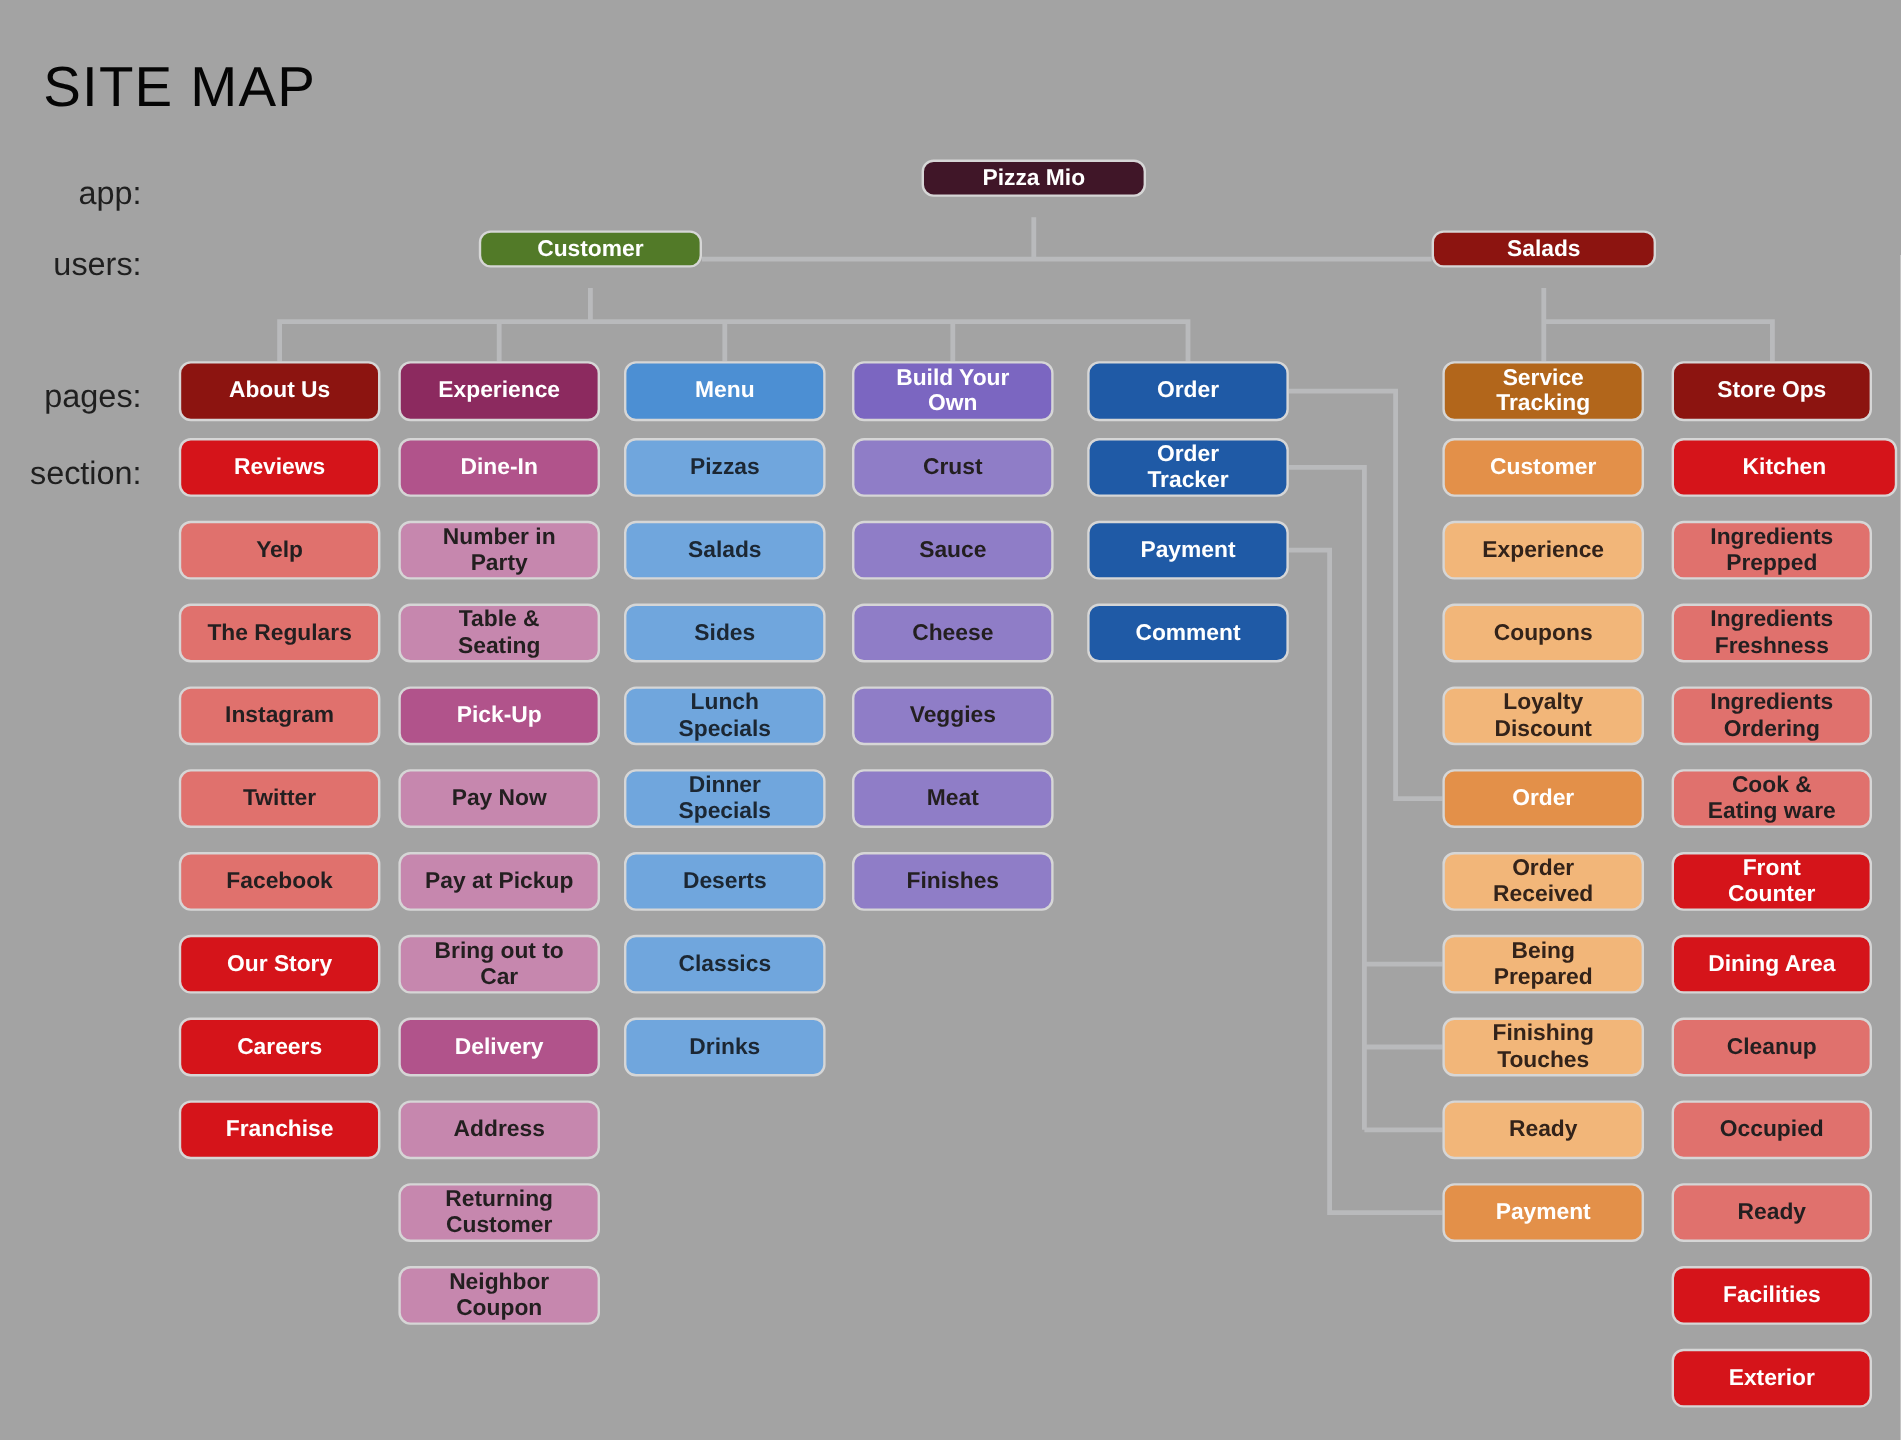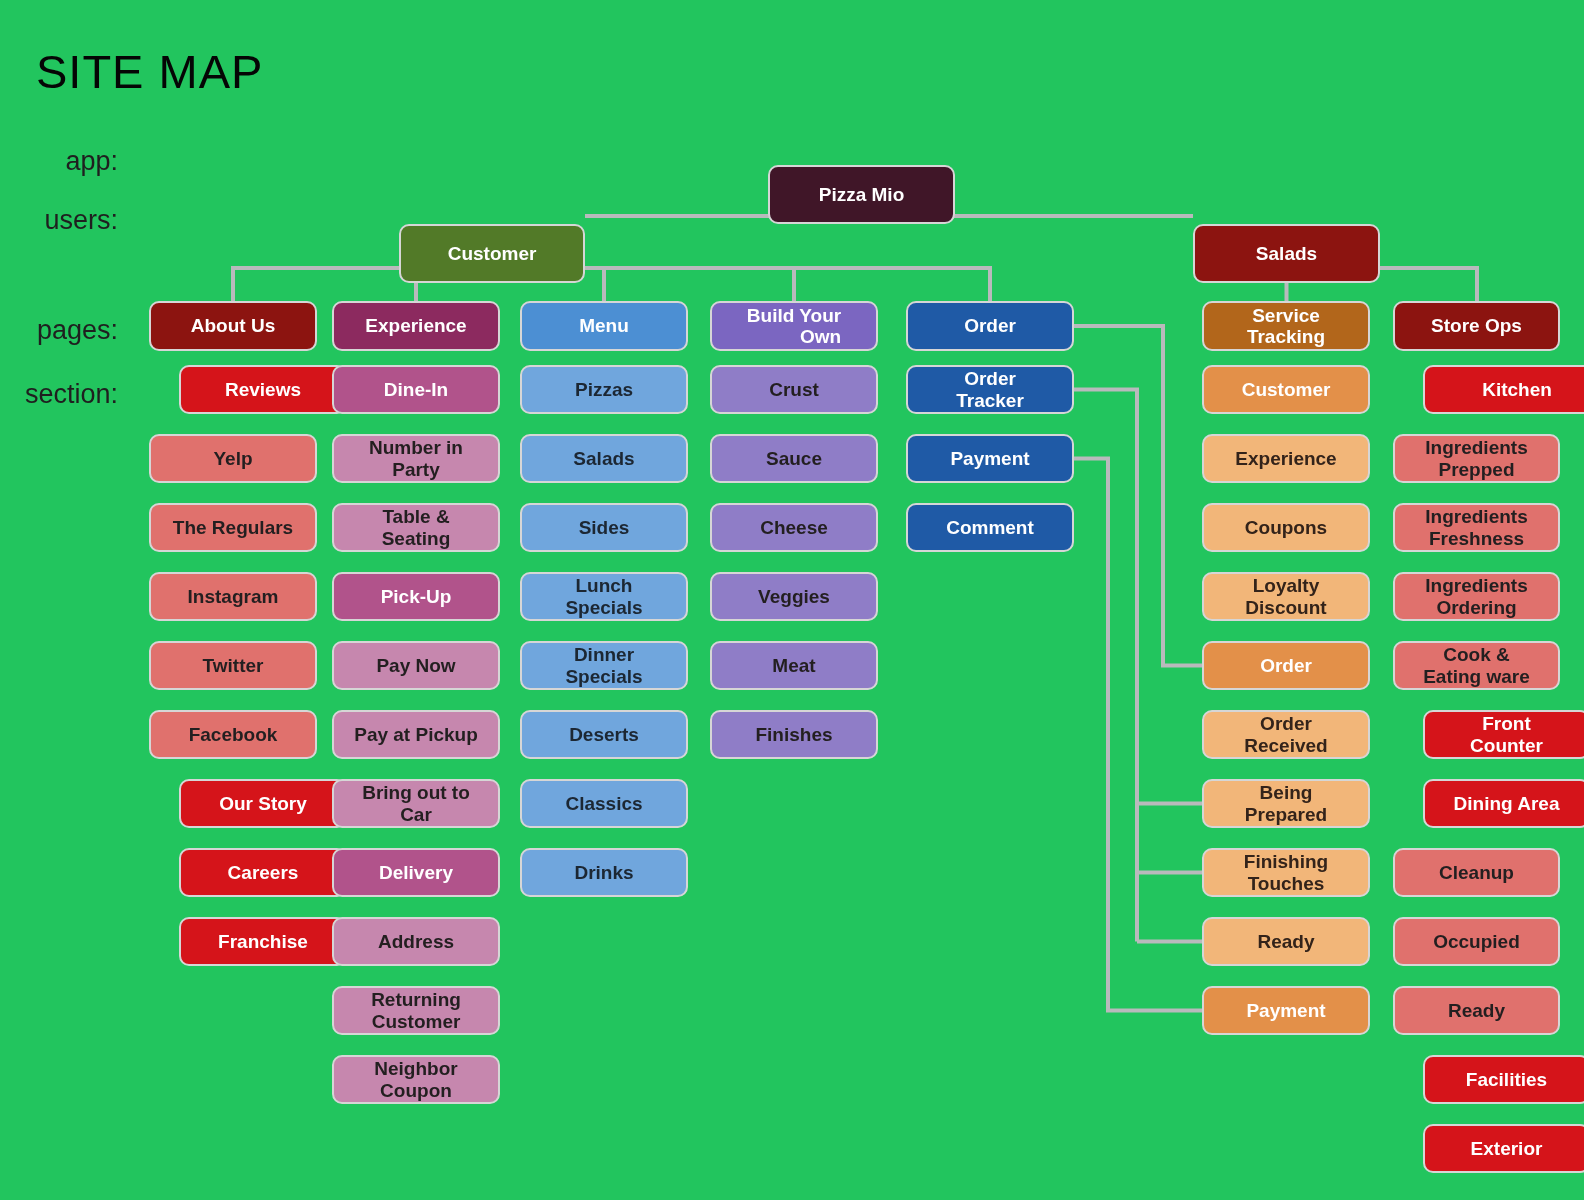--- a/index.html
+++ b/index.html
@@ -25,41 +25,41 @@
     display:flex;align-items:center;justify-content:center;
     text-align:center;white-space:pre-line;
     font-size:19px;font-weight:700;line-height:1.12;
     border-radius:10px;border:2px solid #d6d6d6;
     padding:2px 8px;z-index:1;
   }
   .col{position:absolute;top:301px;width:168px;}
   .col .box{position:relative;width:168px;}
   .col .page{height:50px;margin-bottom:14px;}
   .col .sec{height:49px;margin-bottom:20px;}
-  .top{height:59px;margin-top:32px;}
+  .top{height:31px;}
 </style>
 <style>[data-style="darkplum"]{background:#401628;color:#ffffff;}
 [data-style="green"]{background:#527a28;color:#ffffff;}
 [data-style="storered"]{background:#8c1410;color:#ffffff;}
-[data-style="red"]{background:#d5141a;color:#ffffff;margin-left:30px;}
+[data-style="red"]{background:#d5141a;color:#ffffff;}
 [data-style="salmon"]{background:#e0716d;color:#231f20;}
 [data-style="magenta"]{background:#8c2a5f;color:#ffffff;}
 [data-style="mauve"]{background:#b1538b;color:#ffffff;}
 [data-style="lightmauve"]{background:#c687ae;color:#231f20;}
 [data-style="blue"]{background:#4c8fd3;color:#ffffff;}
 [data-style="lightblue"]{background:#70a6dd;color:#1c2733;}
-[data-style="purple"]{background:#7b66c1;color:#ffffff;text-align:right;}
+[data-style="purple"]{background:#7b66c1;color:#ffffff;}
 [data-style="lightpurple"]{background:#8f7dc7;color:#231f20;}
 [data-style="darkblue"]{background:#1f5aa6;color:#ffffff;}
 [data-style="burntorange"]{background:#b2661b;color:#ffffff;}
 [data-style="orange"]{background:#e39049;color:#ffffff;}
 [data-style="lightorange"]{background:#f2b679;color:#33231a;}</style></head>
 <body>
 
-<div class="canvas" style="background: #22c55e;">
+<div class="canvas" style="background: #a3a3a3;">
 
   <svg class="wires">
     <path d="M861.5 181 V216"></path>
     <path d="M585 216 H1193"></path>
     <path d="M492 240 V268"></path>
     <path d="M233 301 V268 H990 V301"></path>
     <path d="M416 268 V301"></path>
     <path d="M604 268 V301"></path>
     <path d="M794 268 V301"></path>
     <path d="M1286.5 240 V301"></path>

